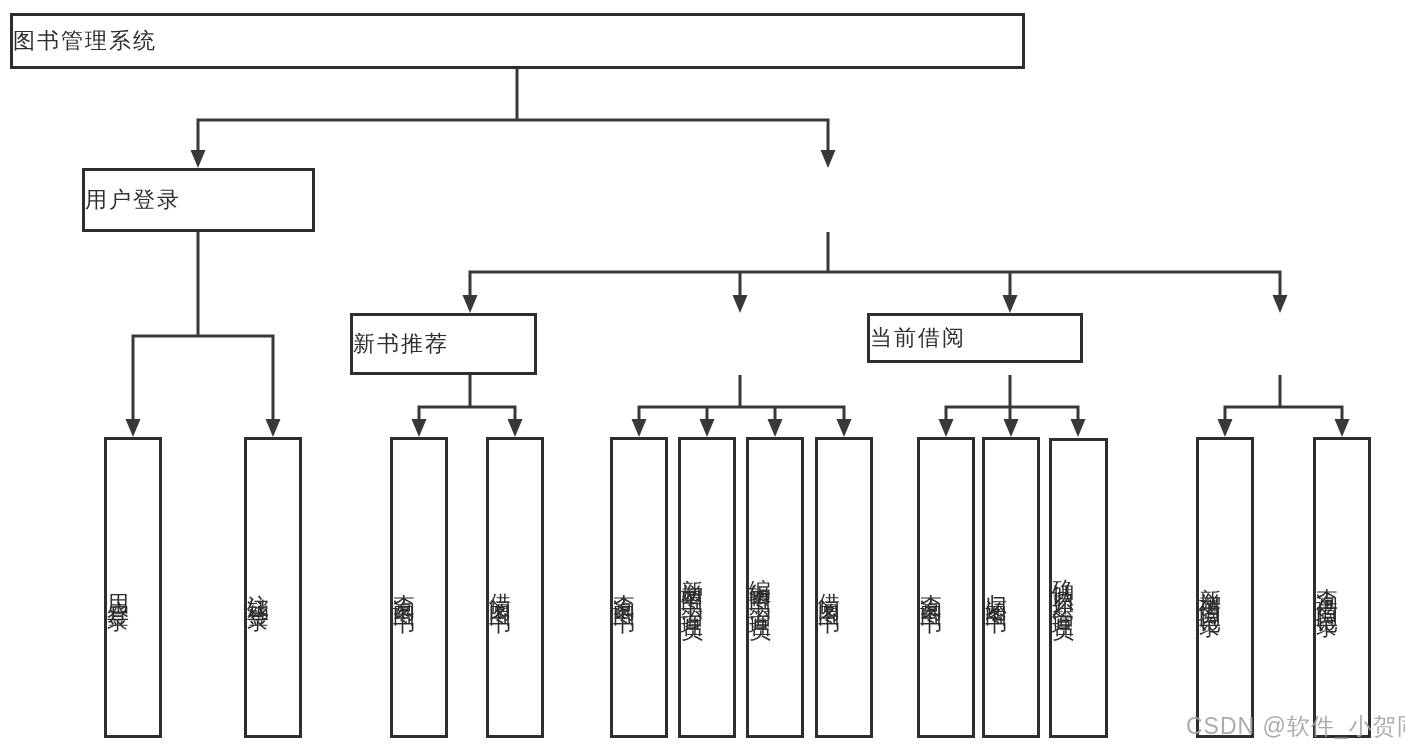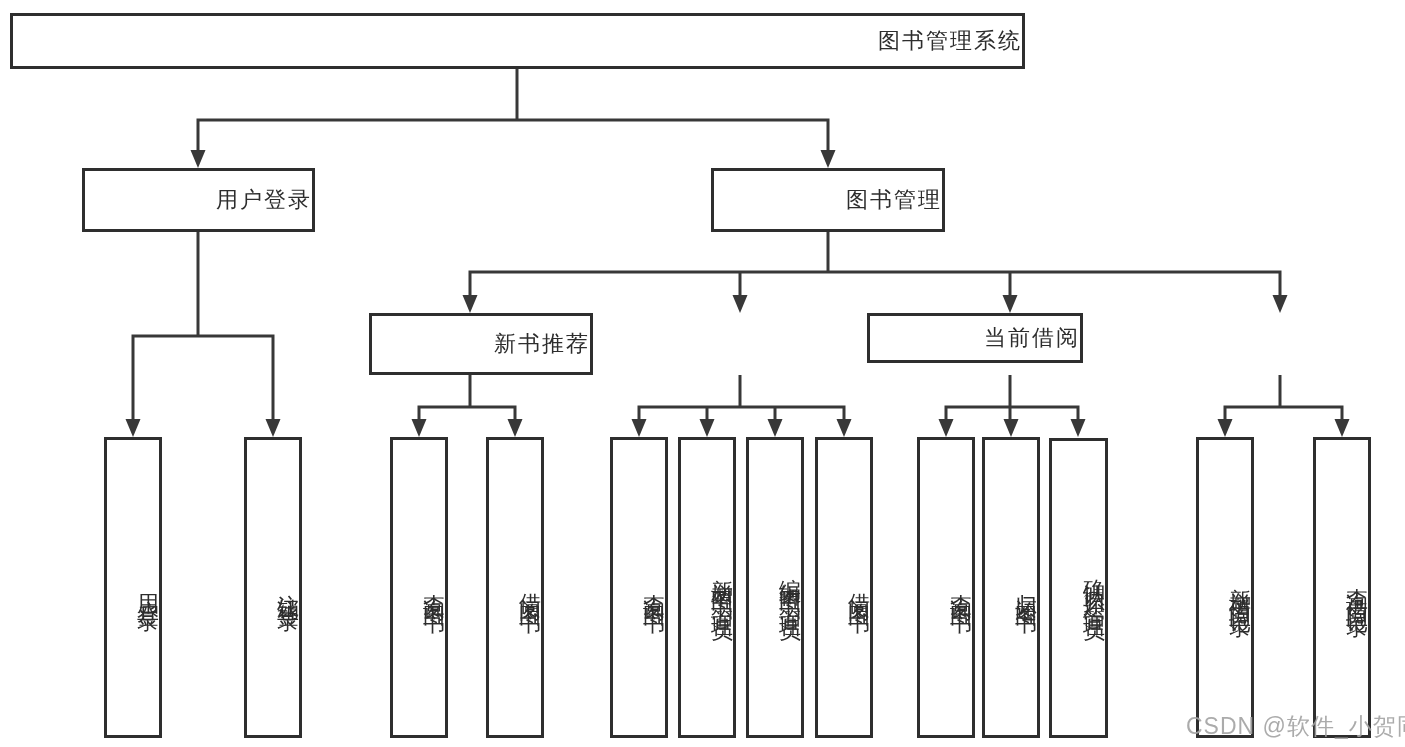--- a/index.html
+++ b/index.html
@@ -3,21 +3,21 @@
 <meta charset="utf-8">
 <style>
   html,body{margin:0;padding:0;background:#ffffff;}
   .stage{
     position:relative;width:1405px;height:747px;background:#ffffff;overflow:hidden;
     font-family:"Liberation Sans","DejaVu Sans",sans-serif;color:#2d2d2d;
   }
   .lines{position:absolute;left:0;top:0;width:1405px;height:747px;pointer-events:none;}
   .box{
     position:absolute;box-sizing:border-box;border:3px solid #2e2e2e;background:#ffffff;
-    display:flex;align-items:center;justify-content:flex-end;
+    display:flex;align-items:center;justify-content:flex-start;
   }
   .hbox span{font-size:22px;letter-spacing:2px;white-space:nowrap;}
   .vbox span{
     writing-mode:vertical-rl;text-orientation:mixed;
     font-size:22px;letter-spacing:6px;line-height:1;white-space:nowrap;
   }
   .watermark{
     position:absolute;left:1186px;top:711px;z-index:5;
     font-size:23px;color:#a3a3a3;opacity:.9;white-space:nowrap;letter-spacing:1px;
   }
@@ -78,25 +78,22 @@
     </g>
   </svg>
 
   <div class="box hbox" style="left:10px;top:13px;width:1015px;height:56px">
     <span>图书管理系统</span>
   </div>
 
   <div class="box hbox" style="left:82px;top:168px;width:233px;height:64px">
     <span>用户登录</span>
   </div>
-  <div class="box hbox" style="left:711px;top:168px;width:234px;height:64px">
-    <span>图书管理</span>
-  </div>
 
-  <div class="box hbox" style="left:369px;top:313px;width:224px;height:62px">
+  <div class="box hbox" style="left:350px;top:313px;width:187px;height:62px">
     <span>新书推荐</span>
   </div>
   <div class="box hbox" style="left:867px;top:313px;width:216px;height:50px">
     <span>当前借阅</span>
   </div>
 
   <div class="box vbox" style="left:104px;top:437px;width:58px;height:301px">
     <span>用户登录</span>
   </div>
   <div class="box vbox" style="left:244px;top:437px;width:58px;height:301px">

